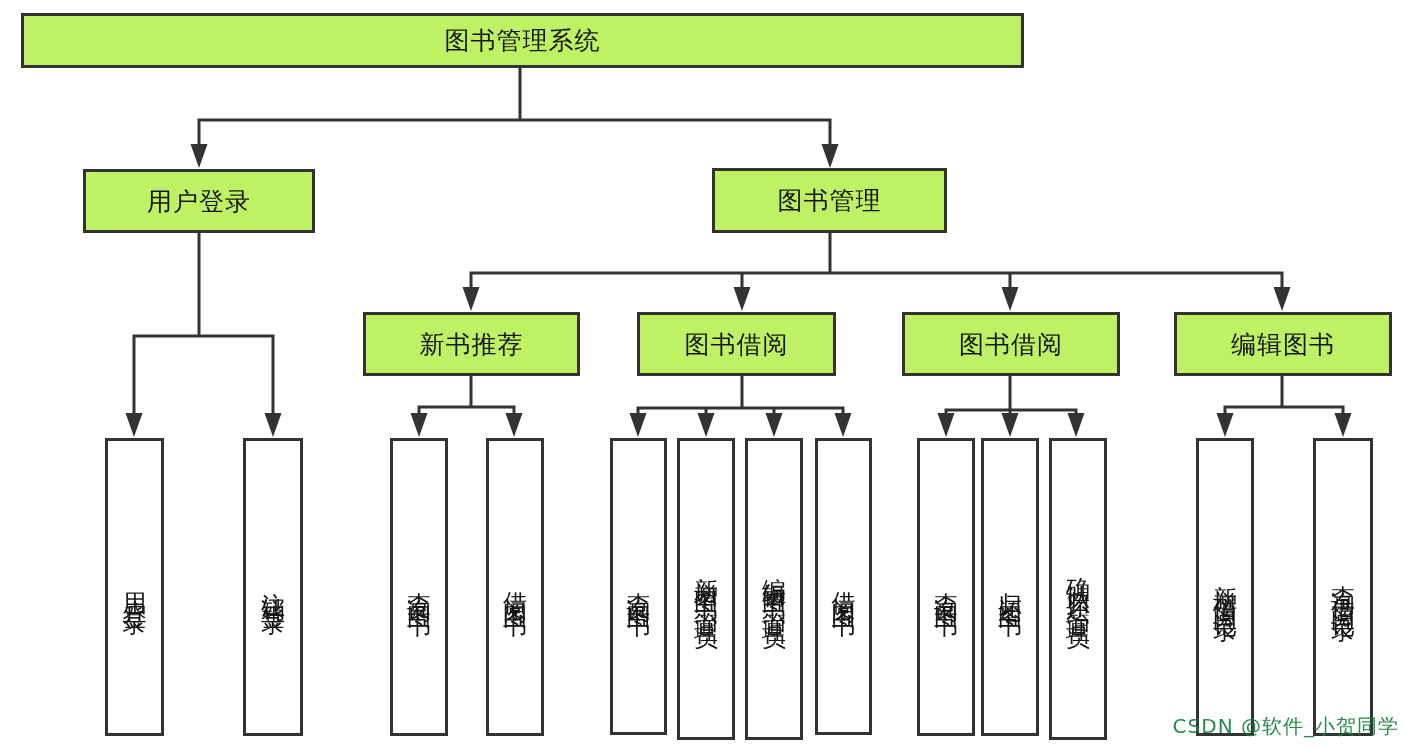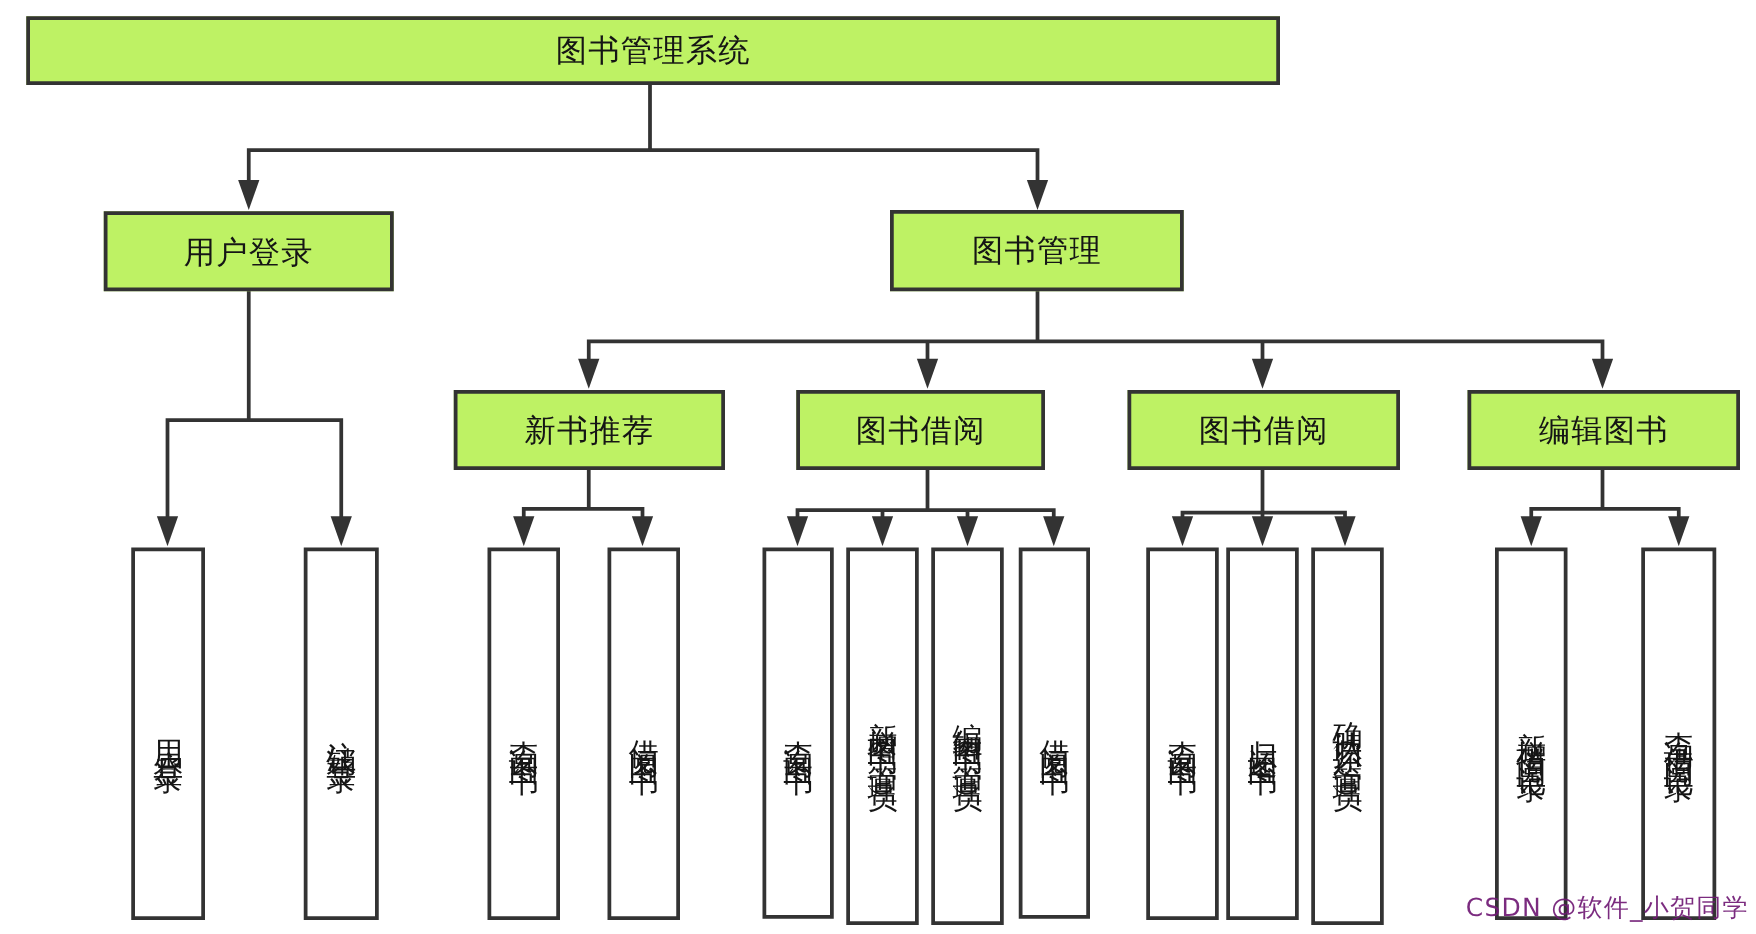--- a/index.html
+++ b/index.html
@@ -31,21 +31,21 @@
     z-index:2;
   }
   #connectors{
     position:absolute;left:0;top:0;z-index:1;
     pointer-events:none;
   }
   #watermark{
     position:absolute;
     right:6px;top:713px;
     font-size:20px;
-    color:#701a75;
+    color:#15803d;
     opacity:.92;
     white-space:nowrap;
     z-index:5;
     letter-spacing:1px;
   }
 </style>
 </head>
 <body>
 
 <div id="stage">

